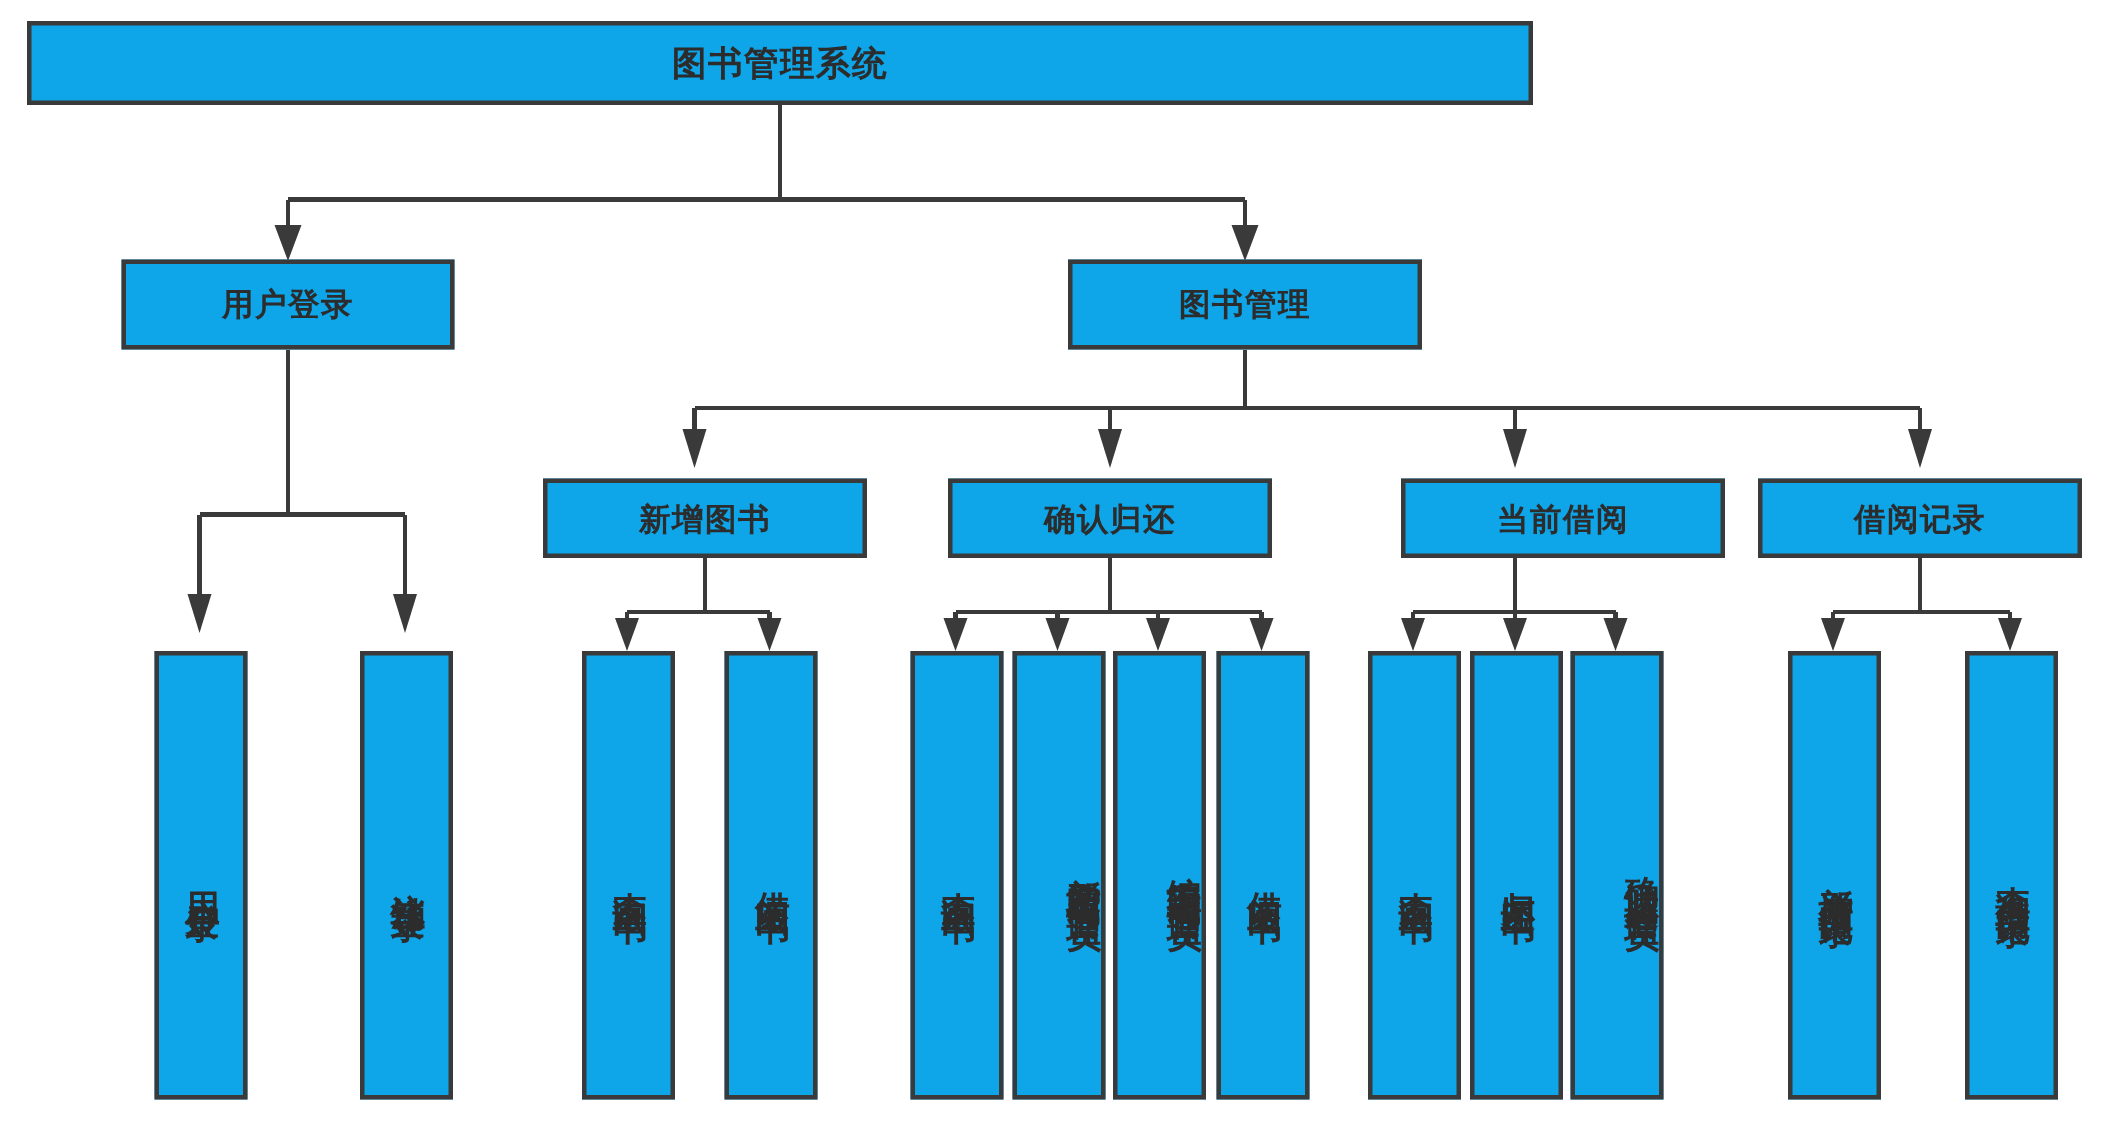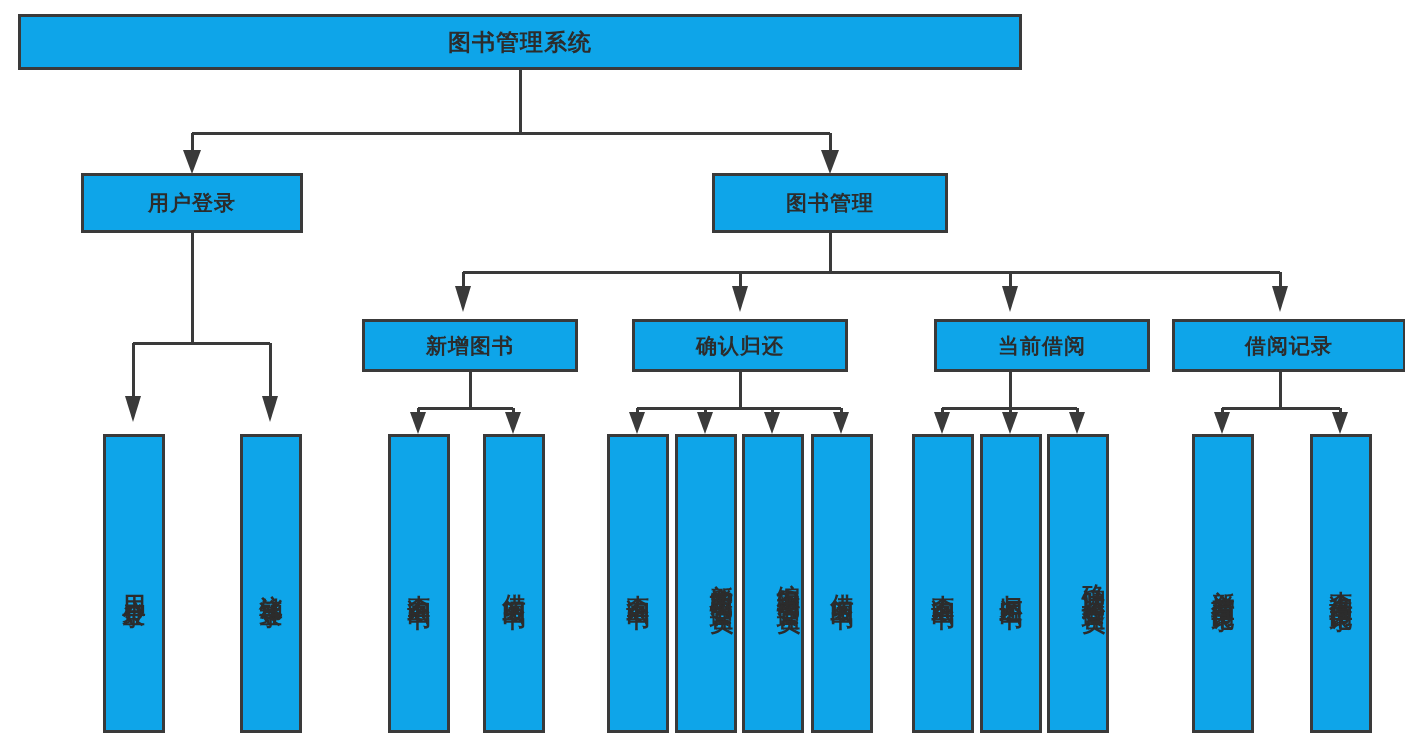--- a/index.html
+++ b/index.html
@@ -181,21 +181,21 @@
   </div>
 
   <div class="node node-l2" style="left:632px;top:319px;width:216px;height:53px;">
     <span>确认归还</span>
   </div>
 
   <div class="node node-l2" style="left:902px;top:319px;width:216px;height:53px;margin-left:32px;">
     <span>当前借阅</span>
   </div>
 
-  <div class="node node-l2" style="left:1172px;top:319px;width:234px;height:53px;text-align:center;">
+  <div class="node node-l2" style="left:1172px;top:319px;width:216px;height:53px;text-align:center;">
     <span>借阅记录</span>
   </div>
 
   <div class="node node-leaf centered" style="left:103px;top:434px;width:62px;height:299px;">
     <span class="leaf-text">用户登录</span>
   </div>
 
   <div class="node node-leaf centered" style="left:240px;top:434px;width:62px;height:299px;">
     <span class="leaf-text">注销登录</span>
   </div>

